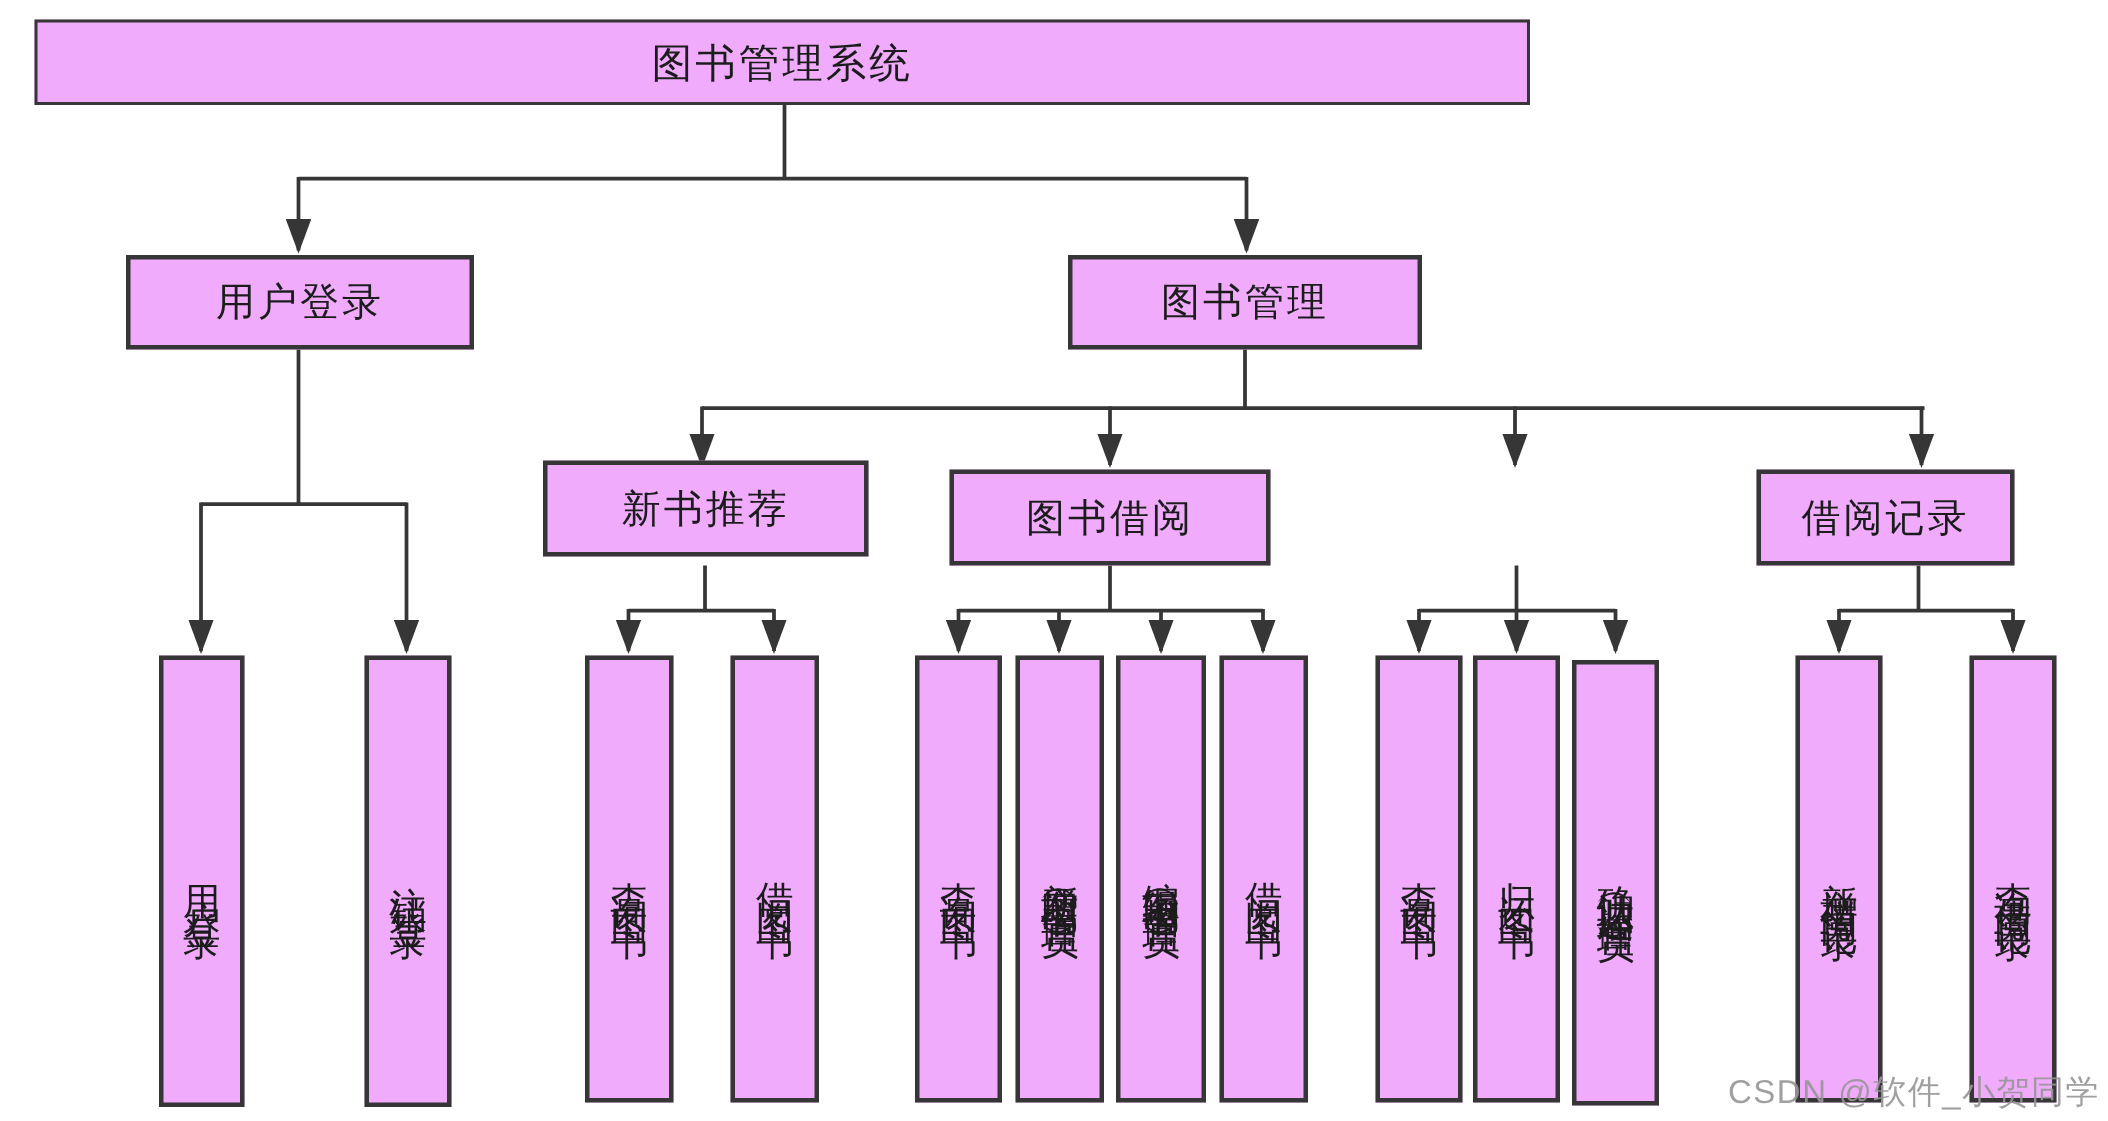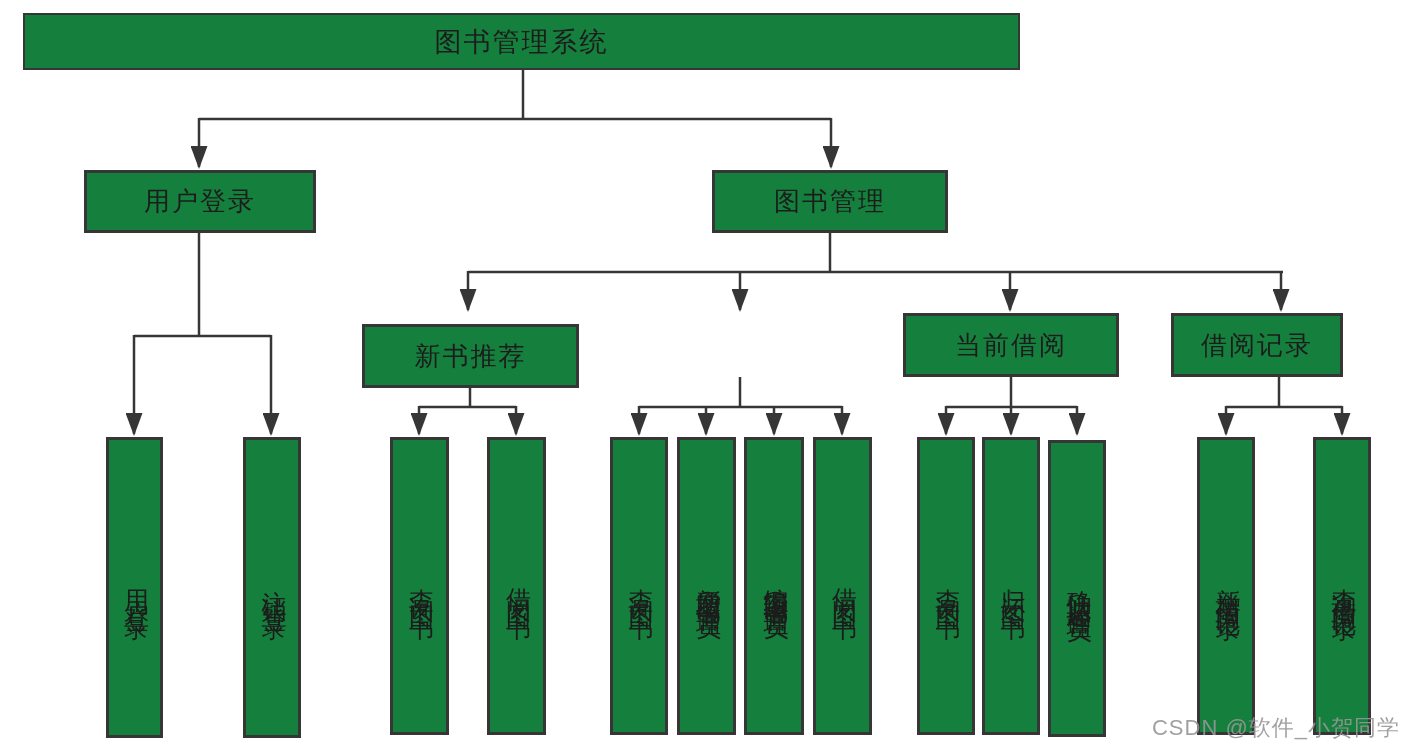--- a/index.html
+++ b/index.html
@@ -14,29 +14,28 @@
   .connectors {
     position: absolute;
     left: 0; top: 0;
     width: 1405px; height: 747px;
     pointer-events: none;
   }
   .node {
     position: absolute;
     box-sizing: border-box;
     border: 3px solid #363636;
-    background: #15803d;
+    background: #f0abfc;
     display: flex;
     align-items: center;
     justify-content: center;
     color: #1c1c1c;
     font-size: 26px;
     letter-spacing: 2px;
     white-space: nowrap;
-    font-family: Liberation Mono, monospace;
   }
   .node.root { border-width: 2px; font-size: 27px; }
   .node .lbl { display: block; }
   .node.vbox .lbl {
     writing-mode: vertical-rl;
     text-orientation: mixed;
     font-size: 25px;
     white-space: nowrap;
   }
   .node.vbox .lbl.v4 { letter-spacing: 9px; }
@@ -112,25 +111,25 @@
     <span class="lbl">图书管理系统</span>
   </div>
 
   <div class="node" style="left:84px; top:170px; width:232px; height:63px;">
     <span class="lbl">用户登录</span>
   </div>
   <div class="node" style="left:712px; top:170px; width:236px; height:63px;">
     <span class="lbl">图书管理</span>
   </div>
 
-  <div class="node" style="left:362px; top:324px; width:217px; height:64px;text-align:right;">
+  <div class="node" style="left:362px; top:307px; width:217px; height:64px;text-align:right;">
     <span class="lbl">新书推荐</span>
   </div>
-  <div class="node" style="left:903px; top:313px; width:216px; height:64px;">
-    <span class="lbl">当前借阅</span>
+  <div class="node" style="left:633px; top:313px; width:214px; height:64px;">
+    <span class="lbl">图书借阅</span>
   </div>
   <div class="node" style="left:1171px; top:313px; width:172px; height:64px;">
     <span class="lbl">借阅记录</span>
   </div>
 
   <div class="node vbox" style="left:106px; top:437px; width:57px; height:301px;">
     <span class="lbl v4">用户登录</span>
   </div>
   <div class="node vbox" style="left:243px; top:437px; width:58px; height:301px;">
     <span class="lbl v4">注销登录</span>

